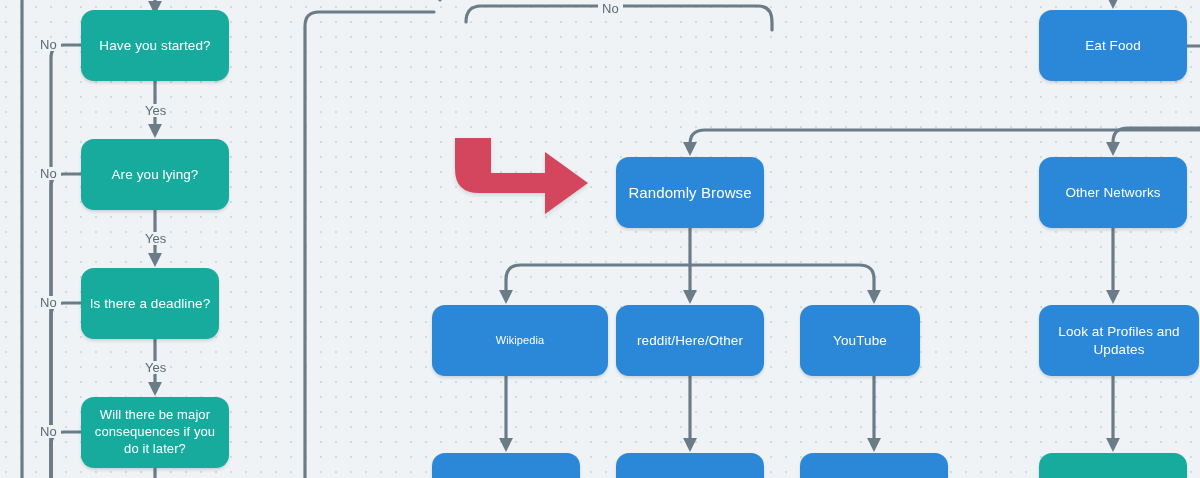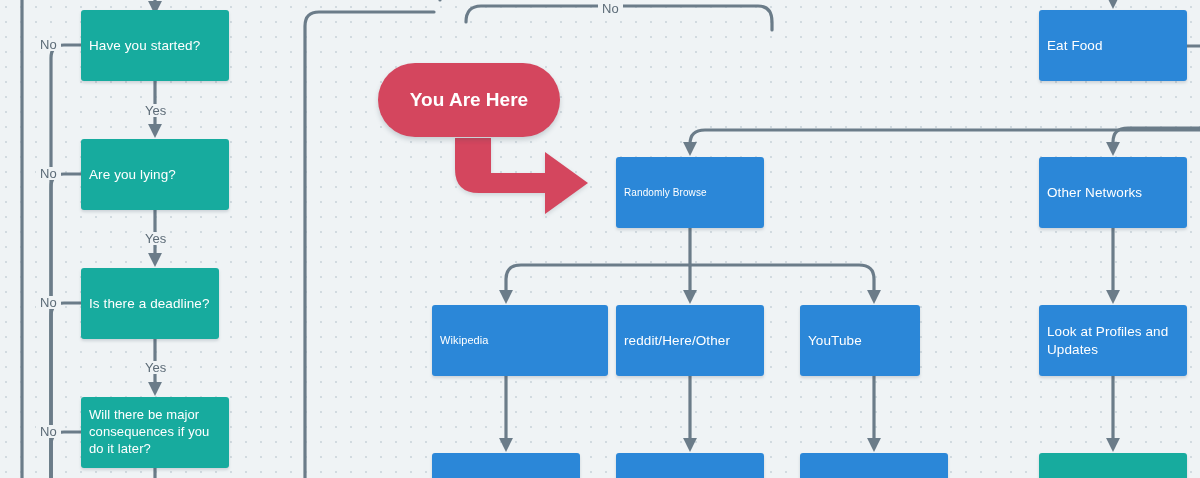--- a/index.html
+++ b/index.html
@@ -29,22 +29,23 @@
     width: 1200px;
     height: 478px;
     pointer-events: none;
   }
   .node {
     position: absolute;
     box-sizing: border-box;
     display: flex;
     align-items: center;
     justify-content: center;
+    text-align: center;
     color: #ffffff;
-    border-radius: 3px;
+    border-radius: 13px;
     padding: 4px 8px;
     line-height: 1.30;
     letter-spacing: 0.1px;
     box-shadow: 0 2px 3px rgba(40,60,75,0.17);
     z-index: 3;
   }
   .node.teal  { background: #17ab9e; }
   .node.blue  { background: #2b87d8; }
   .node-label {
     display: block;
@@ -143,47 +144,44 @@
       </div>
       <div class="node teal" style="left: 81px; top: 268px; width: 138px; height: 71px; font-size: 13.5px;">
         <span class="node-label">Is there a deadline?</span>
       </div>
       <div class="node teal" style="left: 81px; top: 397px; width: 148px; height: 71px; font-size: 13px;">
         <span class="node-label">Will there be major consequences if you do it later?</span>
       </div>
       <div class="node blue" style="left: 1039px; top: 10px; width: 148px; height: 71px; font-size: 13.5px;">
         <span class="node-label">Eat Food</span>
       </div>
-      <div class="node blue" style="left: 616px; top: 157px; width: 148px; height: 71px; font-size: 10px;">
+      <div class="node blue" style="left: 616px; top: 157px; width: 148px; height: 71px; font-size: 15px;">
         <span class="node-label">Randomly Browse</span>
       </div>
       <div class="node blue" style="left: 1039px; top: 157px; width: 148px; height: 71px; font-size: 13.5px;">
         <span class="node-label">Other Networks</span>
       </div>
       <div class="node blue" style="left: 432px; top: 305px; width: 176px; height: 71px; font-size: 11px;">
         <span class="node-label">Wikipedia</span>
       </div>
       <div class="node blue" style="left: 616px; top: 305px; width: 148px; height: 71px; font-size: 13.5px;">
         <span class="node-label">reddit/Here/Other</span>
       </div>
       <div class="node blue" style="left: 800px; top: 305px; width: 120px; height: 71px; font-size: 13.5px;">
         <span class="node-label">YouTube</span>
       </div>
-      <div class="node blue" style="left: 1039px; top: 305px; width: 148px; height: 71px; font-size: 13.5px;">
+      <div class="node blue" style="left: 1039px; top: 305px; width: 160px; height: 71px; font-size: 13.5px;">
         <span class="node-label">Look at Profiles and Updates</span>
       </div>
       <div class="node blue" style="left: 432px; top: 453px; width: 148px; height: 71px; font-size: 13.5px;"></div>
       <div class="node blue" style="left: 616px; top: 453px; width: 148px; height: 71px; font-size: 13.5px;"></div>
       <div class="node blue" style="left: 800px; top: 453px; width: 148px; height: 71px; font-size: 13.5px;"></div>
       <div class="node teal" style="left: 1039px; top: 453px; width: 148px; height: 71px; font-size: 13.5px;"></div>
     </div>
 
-  <div class="pill" style="left:378px; top:63px; width:182px; height:74px; font-size:19px;">
-    <span>You Are Here</span>
-  </div>
 
   <div id="label-layer">
       <div class="edge-label" style="left: 36px; top: 38px; font-size: 13px;">No</div>
       <div class="edge-label" style="left: 141px; top: 104px; font-size: 13px;">Yes</div>
       <div class="edge-label" style="left: 36px; top: 167px; font-size: 13px;">No</div>
       <div class="edge-label" style="left: 141px; top: 232px; font-size: 13px;">Yes</div>
       <div class="edge-label" style="left: 36px; top: 296px; font-size: 13px;">No</div>
       <div class="edge-label" style="left: 141px; top: 361px; font-size: 13px;">Yes</div>
       <div class="edge-label" style="left: 36px; top: 425px; font-size: 13px;">No</div>
       <div class="edge-label" style="left: 598px; top: 2px; font-size: 13px;">No</div>

